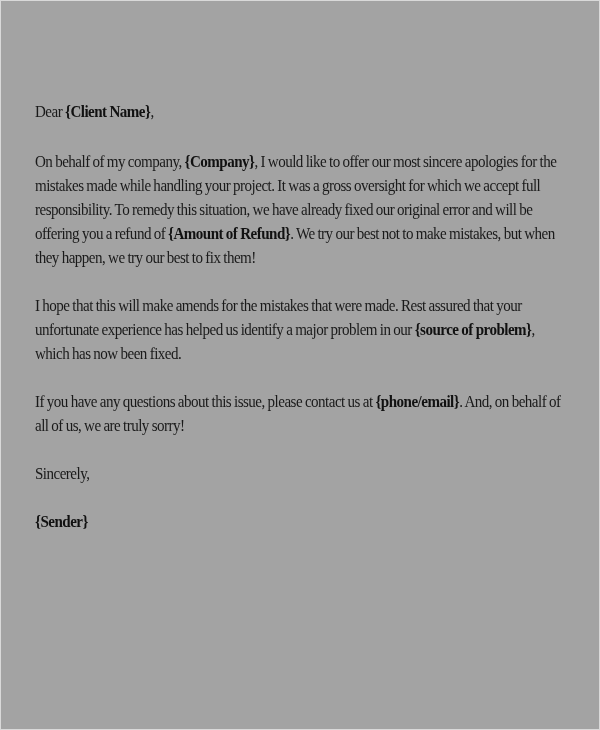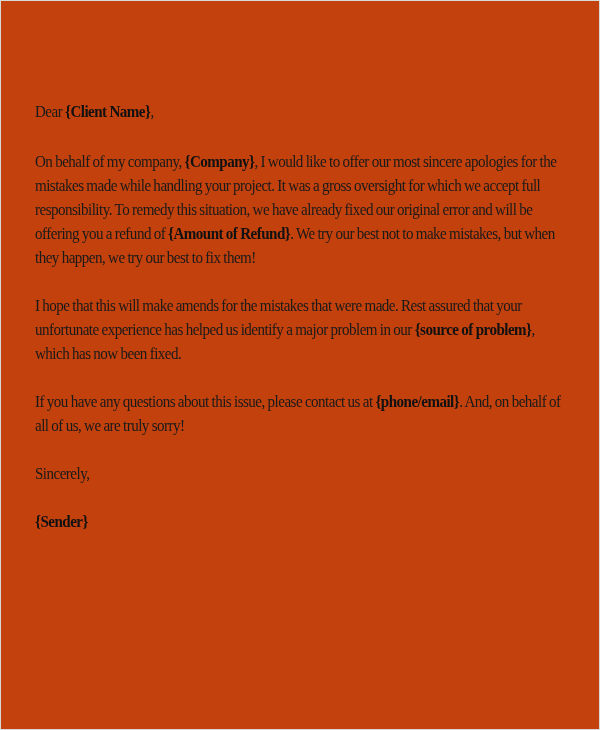--- a/index.html
+++ b/index.html
@@ -3,21 +3,21 @@
   <meta charset="utf-8">
   <style>
     html, body { margin: 0; padding: 0; }
     body {
       width: 600px; height: 730px; background: #ffffff; overflow: hidden;
     }
     .page {
       position: relative;
       width: 598px; height: 728px;
       border: 1px solid #d9d9d9;
-      background: #c2410c;
+      background: #a3a3a3;
       box-sizing: content-box;
     }
     .letter {
       position: absolute;
       left: 34px;
       top: 98px;
       width: 530px;
       font-family: "Liberation Serif", serif;
       font-size: 17.5px;
       line-height: 24px;

